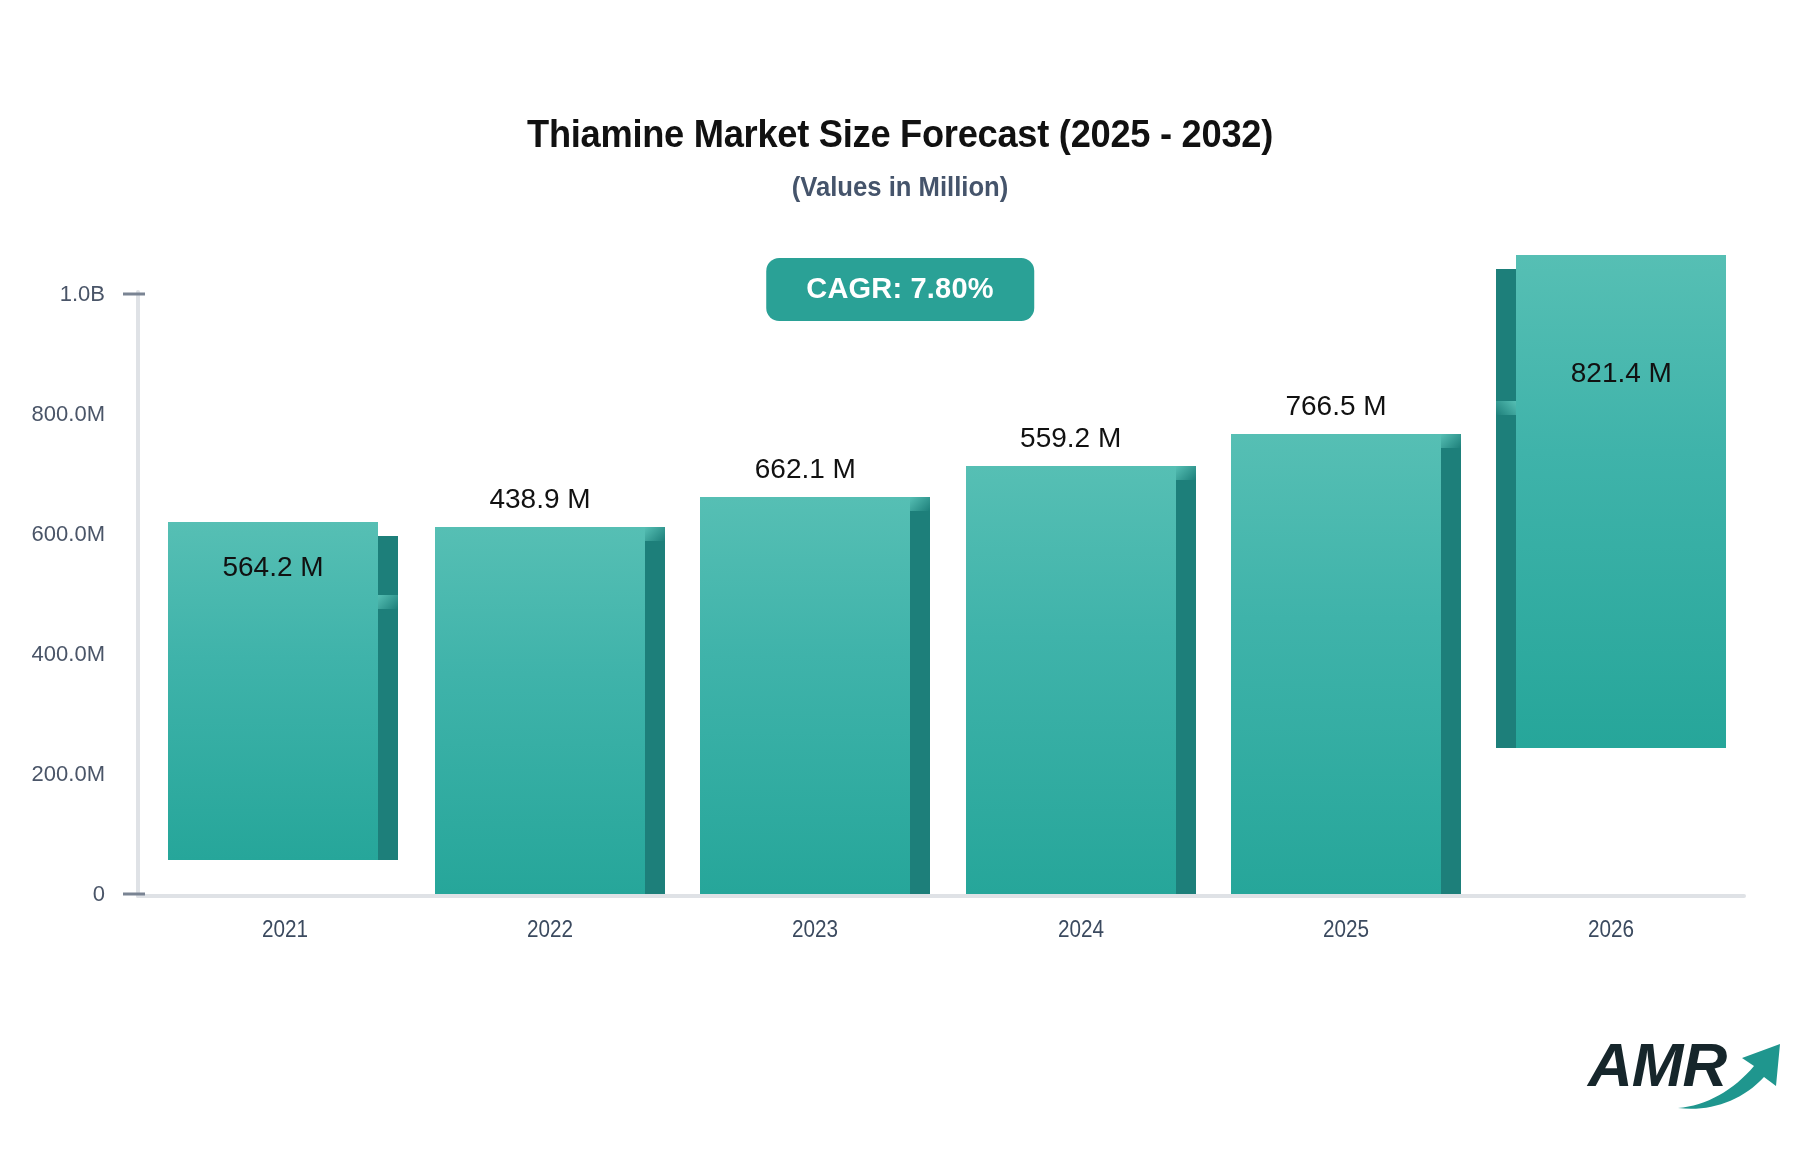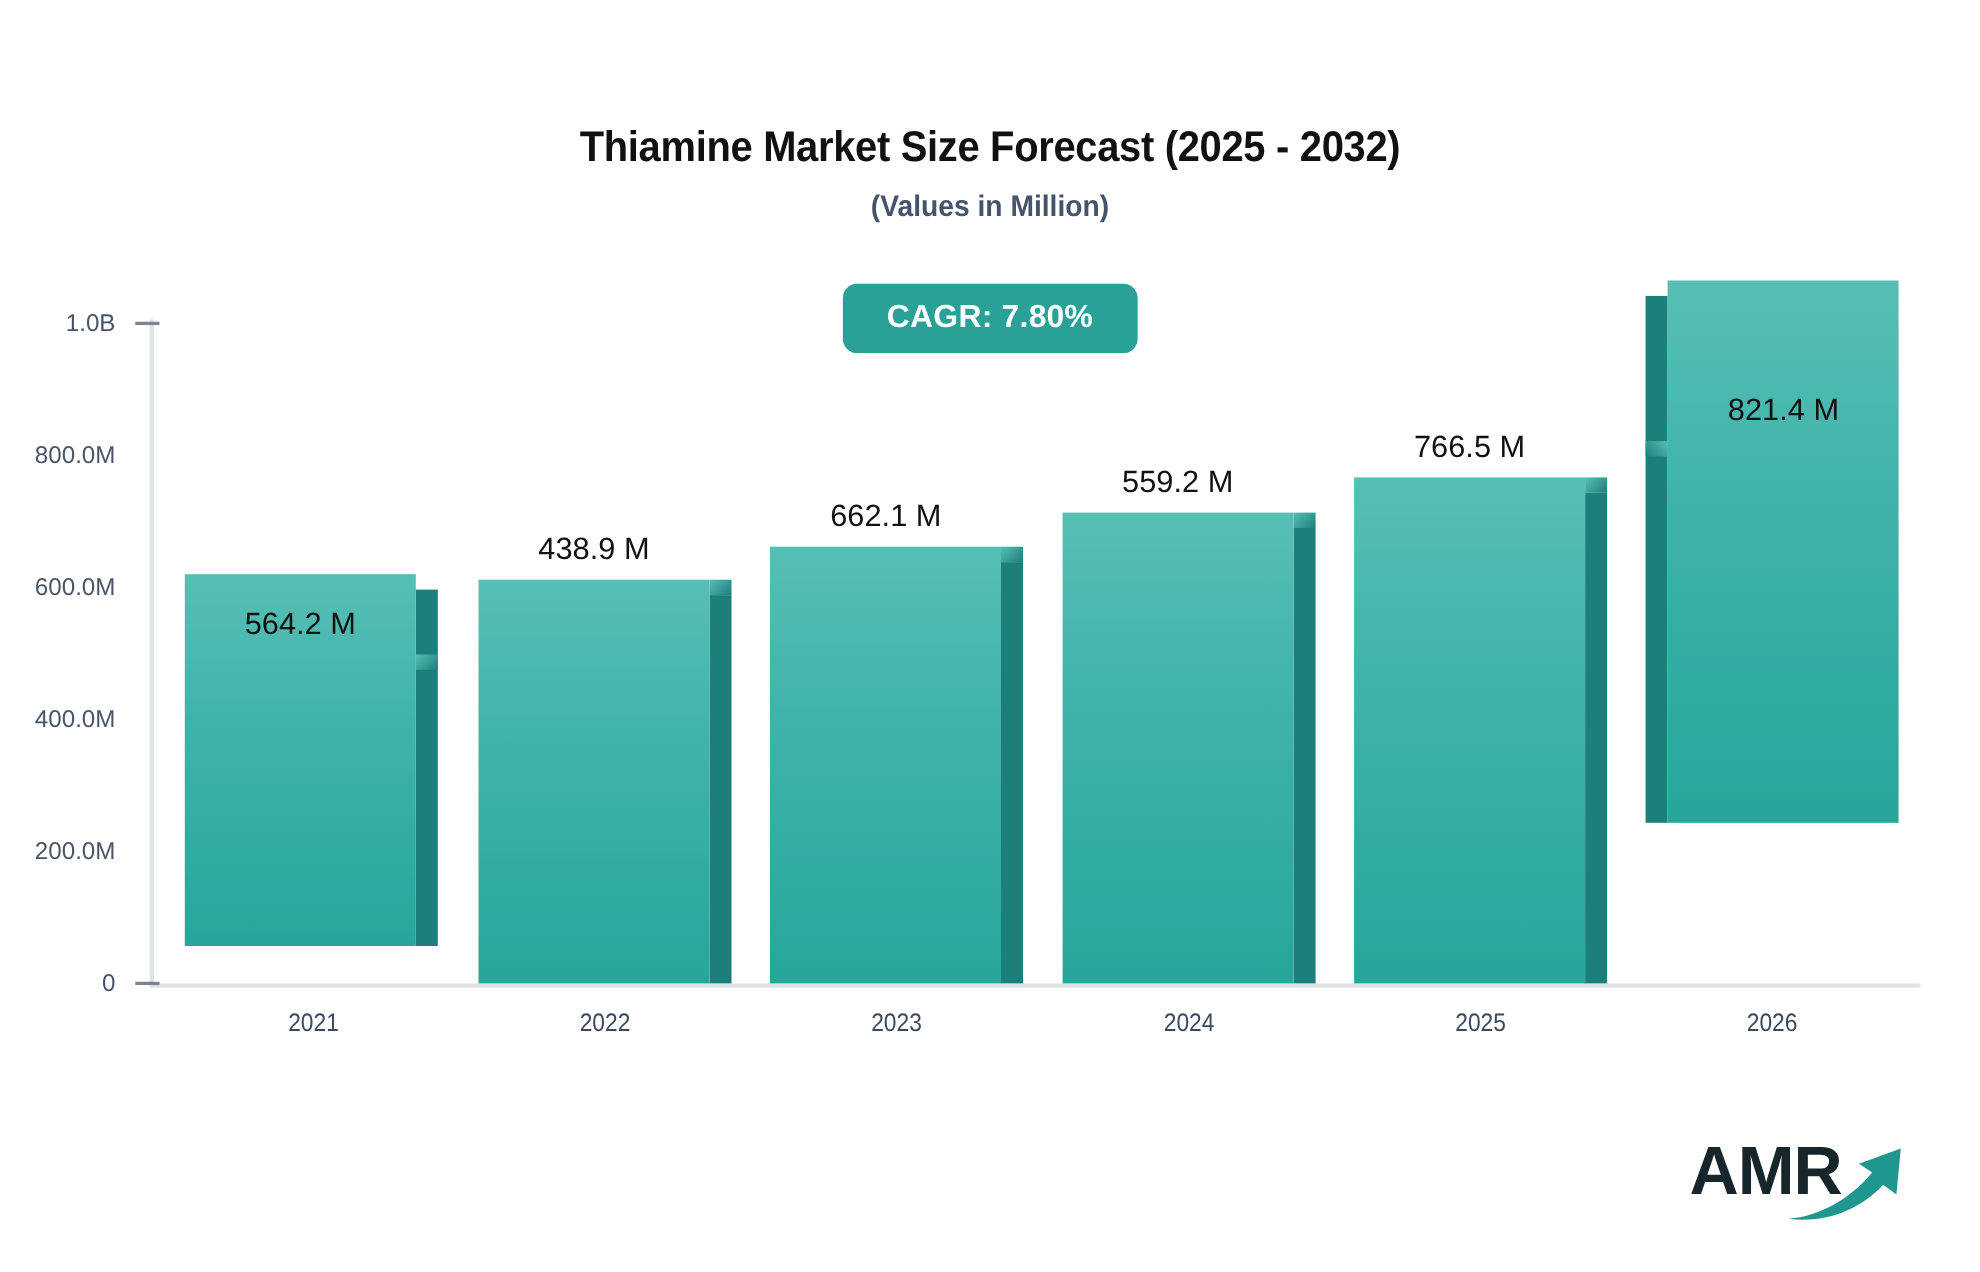--- a/index.html
+++ b/index.html
@@ -153,24 +153,25 @@
     left: 50%;
     transform: translateX(-50%);
     font-size: 28px;
     color: #111111;
     white-space: nowrap;
   }
 
   
   .amr-logo {
     position: absolute;
-    left: 1536px;
+    left: 1588px;
     top: 1030px;
     width: 200px;
     height: 86px;
+    font-style: italic;
   }
   .amr-text {
     position: absolute;
     left: 0;
     top: 4px;
     font-size: 62px;
     font-weight: bold;
     color: #16262b;
     letter-spacing: -1px;
     line-height: 1;

